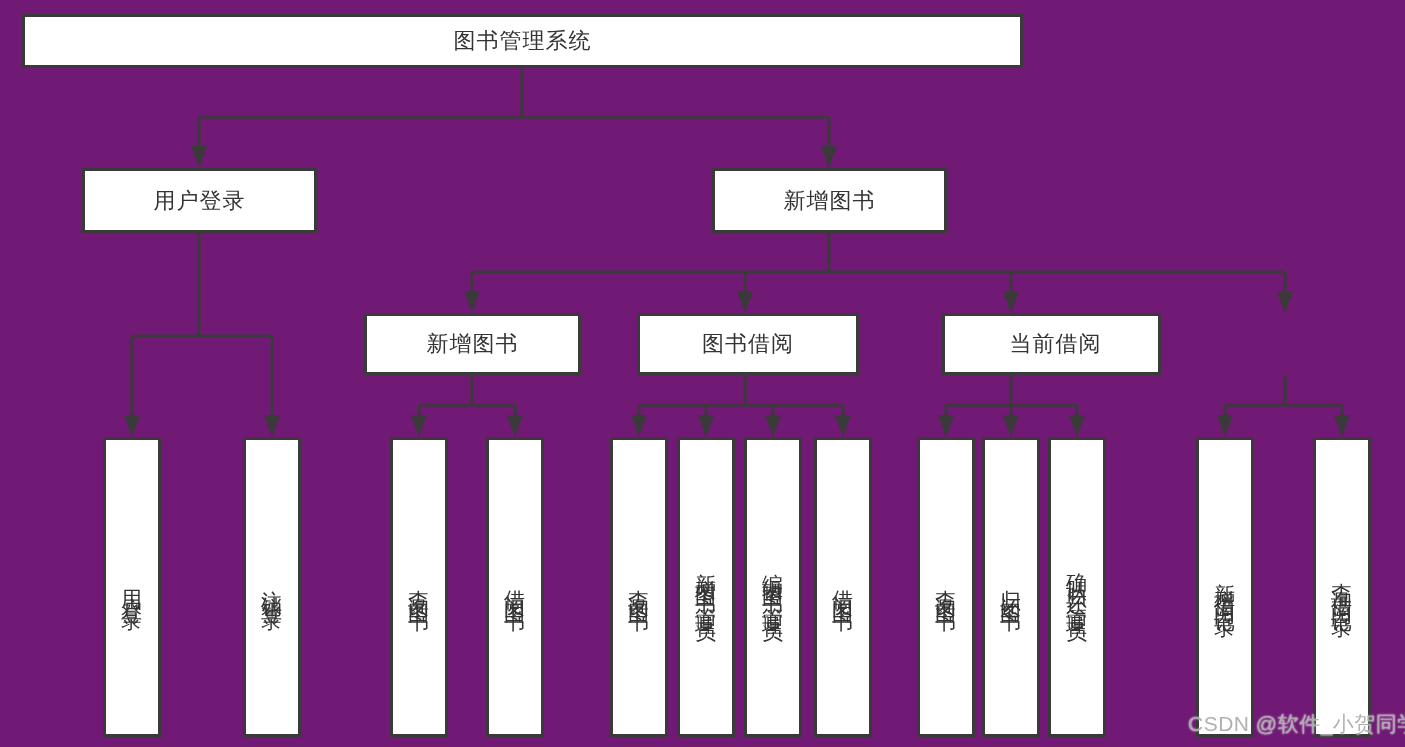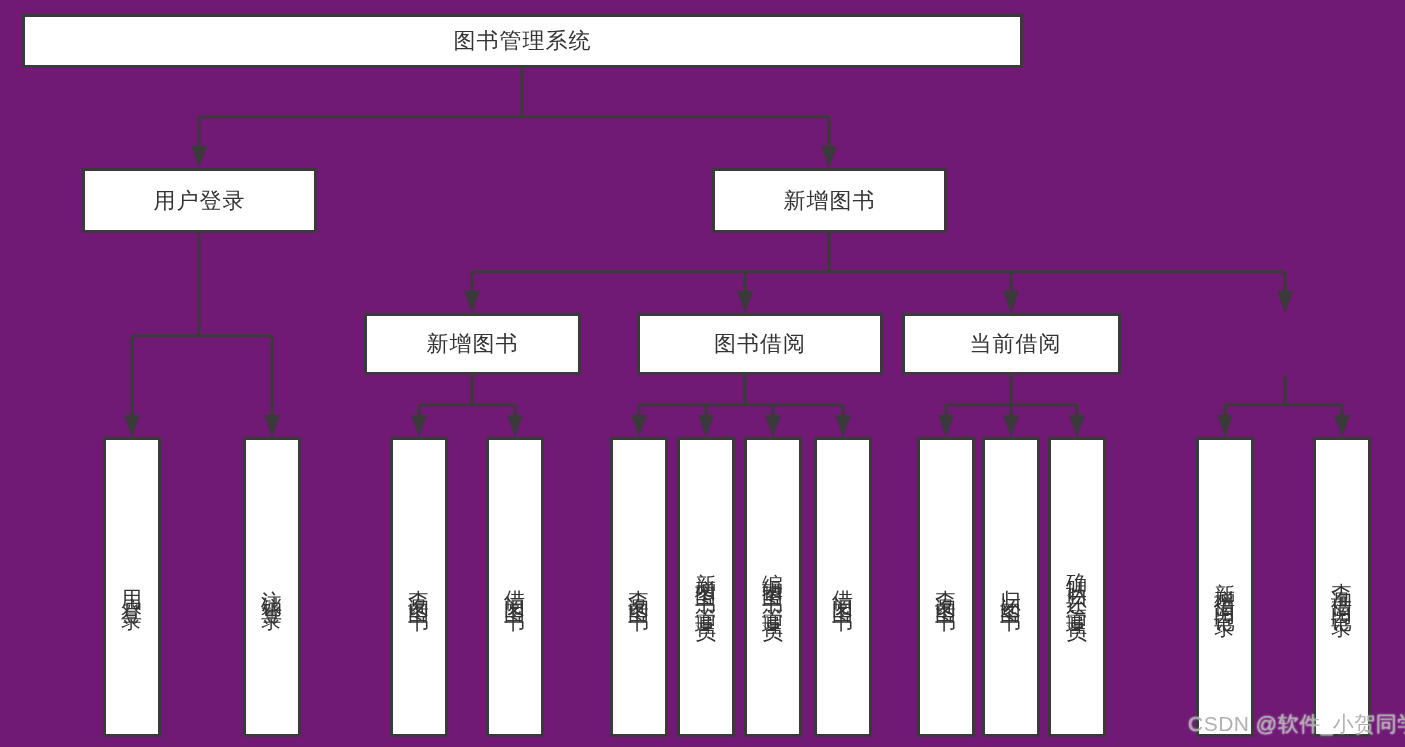--- a/index.html
+++ b/index.html
@@ -55,22 +55,22 @@
     letter-spacing: 7px;
     line-height: 1;
   }
   
   .n-root   { left: 22px;  top: 14px;  width: 1001px; height: 54px; }
   
   .n-l2a    { left: 82px;  top: 168px; width: 235px; height: 65px; }
   .n-l2b    { left: 712px; top: 168px; width: 235px; height: 65px; }
   
   .n-l3a    { left: 364px;  top: 313px; width: 217px; height: 62px; }
-  .n-l3b    { left: 637px;  top: 313px; width: 246px; height: 62px; }
-  .n-l3c    { left: 902px;  top: 313px; width: 219px; height: 62px; padding-left: 8px; }
+  .n-l3b    { left: 637px;  top: 313px; width: 222px; height: 62px; }
+  .n-l3c    { left: 942px;  top: 313px; width: 219px; height: 62px; padding-left: 8px; }
   .n-l3d    { left: 1177px; top: 313px; width: 217px; height: 62px; }
   
   .lf-a1 { left: 103px; }
   .lf-a2 { left: 243px; }
   .lf-b1 { left: 390px; }
   .lf-b2 { left: 486px; }
   .lf-c1 { left: 610px; }
   .lf-c2 { left: 677px; }
   .lf-c3 { left: 744px; }
   .lf-c4 { left: 814px; }

